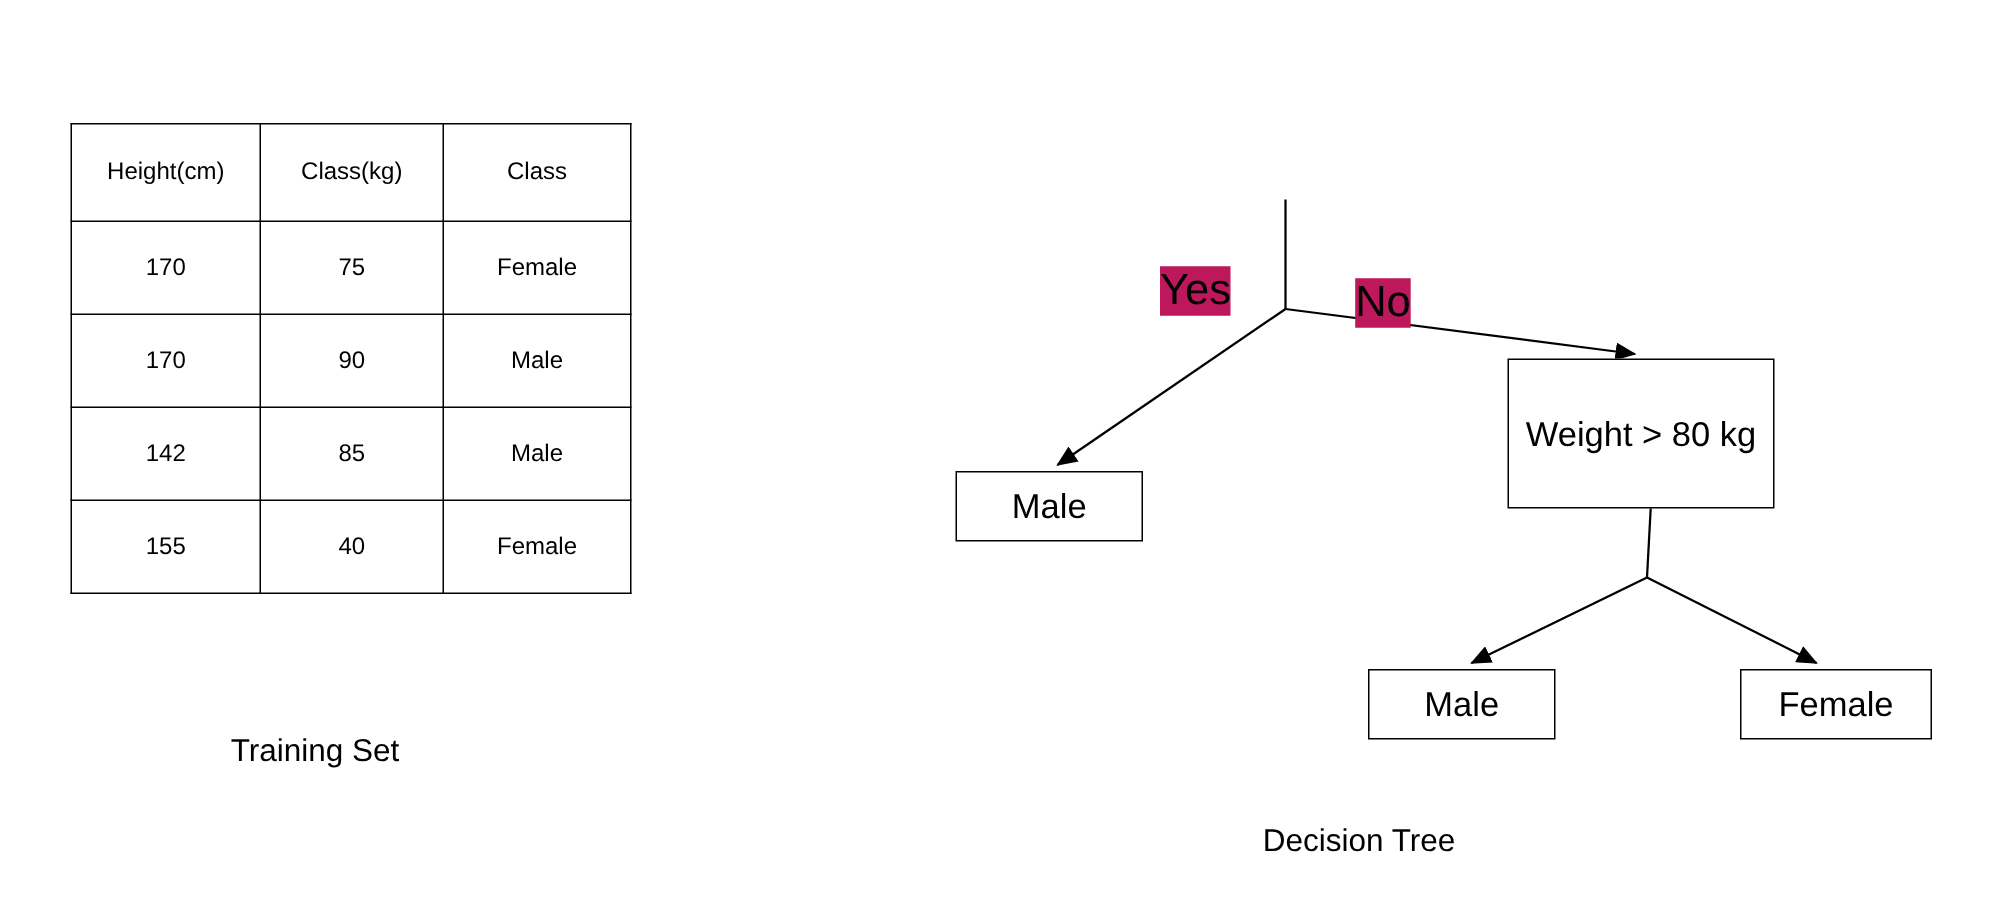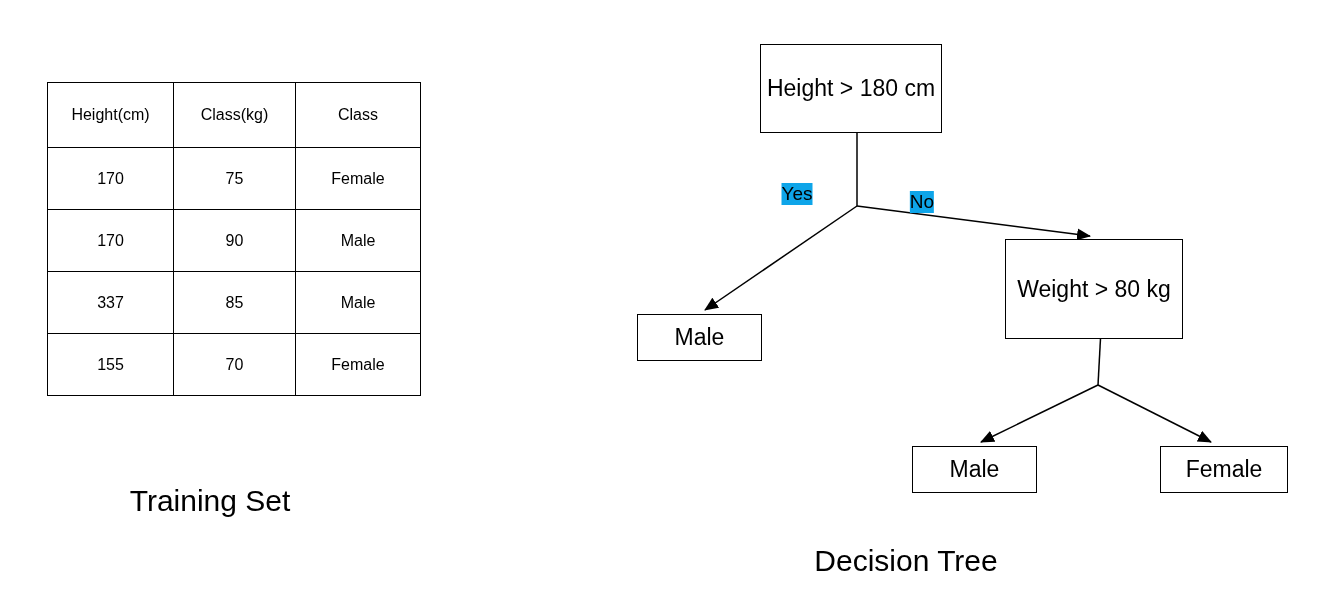--- a/index.html
+++ b/index.html
@@ -33,21 +33,21 @@
   }
   .train-table th { height: 65px; }
   .train-table td { height: 62px; }
   .col-height { width: 126px; }
   .col-weight { width: 122px; }
   .col-class  { width: 125px; }
 
   .caption {
     position: absolute;
     transform: translate(-50%, -50%);
-    font-size: 30px;
+    font-size: 21px;
     white-space: nowrap;
   }
   #table-caption { left: 210px; top: 501px; }
   #tree-caption  { left: 906px; top: 561px; }
 
   
   .tree-svg { position: absolute; left: 0; top: 0; width: 1344px; height: 605px; }
   .node {
     position: absolute;
     border: 1.5px solid #000000;
@@ -60,22 +60,22 @@
   }
   #node-root        { left: 760px; top: 44px;  width: 182px; height: 89px; }
   #node-weight      { left: 1005px; top: 239px; width: 178px; height: 100px; }
   #node-male-left   { left: 637px; top: 314px; width: 125px; height: 47px; }
   #node-male-bottom { left: 912px; top: 446px; width: 125px; height: 47px; }
   #node-female      { left: 1160px; top: 446px; width: 128px; height: 47px; }
 
   .edge-label {
     position: absolute;
     transform: translate(-50%, -50%);
-    font-size: 19px;
-    background: #0ea5e9;
+    font-size: 29px;
+    background: #be185d;
     white-space: nowrap;
   }
   #label-yes { left: 797px; top: 194px; }
   #label-no  { left: 922px; top: 202px; }
 </style>
 </head>
 <body>
 
 <div class="canvas">
 
@@ -92,27 +92,27 @@
         <td>170</td>
         <td>75</td>
         <td>Female</td>
       </tr>
       <tr>
         <td>170</td>
         <td>90</td>
         <td>Male</td>
       </tr>
       <tr>
-        <td>337</td>
+        <td>142</td>
         <td>85</td>
         <td>Male</td>
       </tr>
       <tr>
         <td>155</td>
-        <td>70</td>
+        <td>40</td>
         <td>Female</td>
       </tr>
     </tbody>
   </table>
 
   <div id="table-caption" class="caption">Training Set</div>
 
   <svg class="tree-svg" width="1344" height="605" viewBox="0 0 1344 605" xmlns="http://www.w3.org/2000/svg">
     <defs>
       <marker id="arrowhead" markerUnits="userSpaceOnUse" markerWidth="16" markerHeight="12" refX="13" refY="6" orient="auto">
@@ -120,21 +120,20 @@
       </marker>
     </defs>
     <line x1="857" y1="133" x2="857" y2="206" stroke="#000000" stroke-width="1.5"></line>
     <line x1="857" y1="206" x2="705" y2="310" stroke="#000000" stroke-width="1.5" marker-end="url(#arrowhead)"></line>
     <line x1="857" y1="206" x2="1090" y2="236" stroke="#000000" stroke-width="1.5" marker-end="url(#arrowhead)"></line>
     <line x1="1101" y1="329" x2="1098" y2="385" stroke="#000000" stroke-width="1.5"></line>
     <line x1="1098" y1="385" x2="981" y2="442" stroke="#000000" stroke-width="1.5" marker-end="url(#arrowhead)"></line>
     <line x1="1098" y1="385" x2="1211" y2="442" stroke="#000000" stroke-width="1.5" marker-end="url(#arrowhead)"></line>
   </svg>
 
-  <div id="node-root" class="node">Height &gt; 180 cm</div>
   <div id="node-male-left" class="node">Male</div>
   <div id="node-weight" class="node">Weight &gt; 80 kg</div>
   <div id="node-male-bottom" class="node">Male</div>
   <div id="node-female" class="node">Female</div>
 
   <div id="label-yes" class="edge-label">Yes</div>
   <div id="label-no" class="edge-label">No</div>
 
   <div id="tree-caption" class="caption">Decision Tree</div>
 

